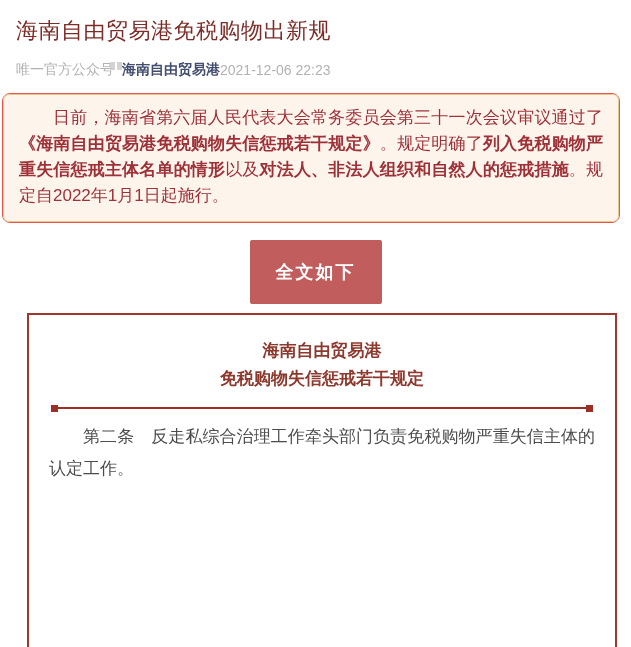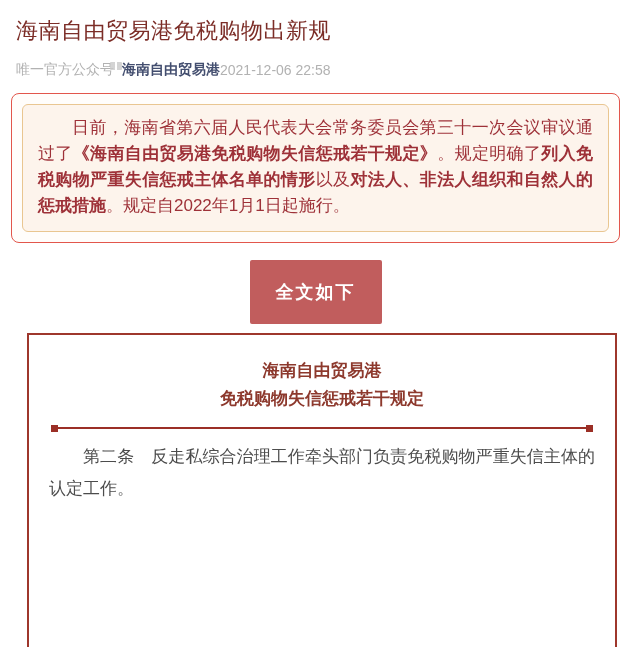--- a/index.html
+++ b/index.html
@@ -20,23 +20,23 @@
   .byline .badge {
     display:inline-block; width:12px; height:8px; margin-left:-4px;
     align-self:flex-start; margin-top:1px;
     background:linear-gradient(to right,#c9c9c9 45%, transparent 45%, transparent 55%, #c9c9c9 55%);
     border-radius:1px; opacity:.8;
   }
   .byline .account { color:#434e6f; font-weight:700; text-decoration:none; }
   .byline .pubdate { color:#b2b2b2; }
 
   .notice-outer {
-    margin:14px 11px 0 11px;
+    margin:14px 11px 0 2px;
     border:1px solid #e2564c; border-radius:8px;
-    padding:10px; background:#fffdfb;
+    padding:0; background:#fffdfb;
   }
   .notice-inner {
     border:1px solid #e9c691; border-radius:6px;
     background:#fdf4ec;
     padding:10px 15px 12px 15px;
   }
   .notice-text {
     font-size:17px; line-height:26px; color:#9e3138;
     text-indent:2em; text-align:justify;
   }
@@ -82,21 +82,21 @@
 </style>
 </head>
 <body>
 
 <h1 class="article-title">海南自由贸易港免税购物出新规</h1>
 
 <div class="byline">
   <span>唯一官方公众号</span>
   <span class="badge"></span>
   <a class="account" href="#">海南自由贸易港</a>
-  <span class="pubdate">2021-12-06 22:58</span>
+  <span class="pubdate">2021-12-06 22:23</span>
 </div>
 
 <div class="notice-outer">
   <div class="notice-inner">
     <p class="notice-text"><span>日前，海南省第六届人民代表大会常务委员会第三十一次会议审议通过了</span><span class="b">《海南自由贸易港免税购物失信惩戒若干规定》</span><span>。规定明确了</span><span class="b">列入免税购物严重失信惩戒主体名单的情形</span><span>以及</span><span class="b">对法人、非法人组织和自然人的惩戒措施</span><span>。规定自2022年1月1日起施行。</span></p>
   </div>
 </div>
 
 <div class="fulltext-btn">全文如下</div>
 

